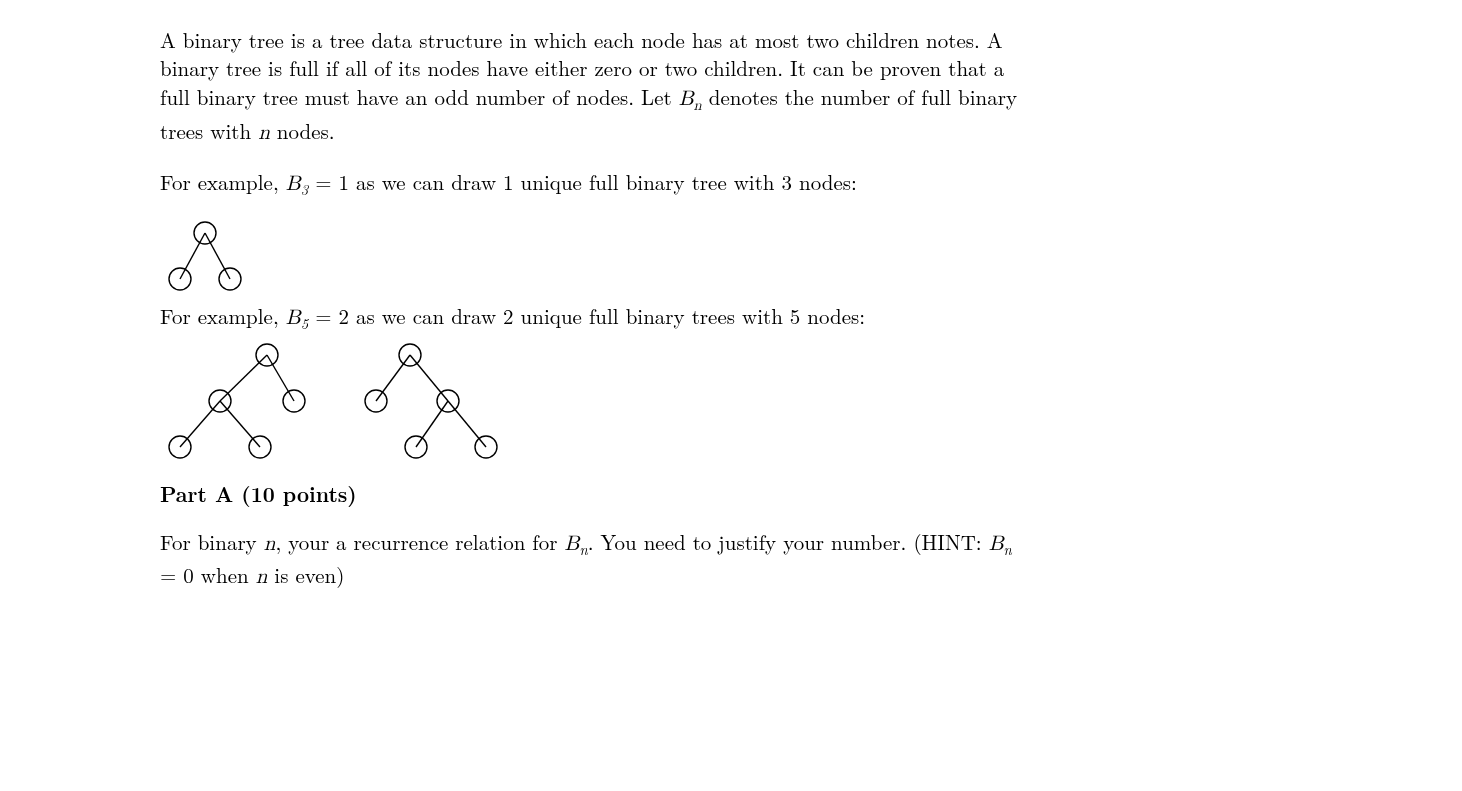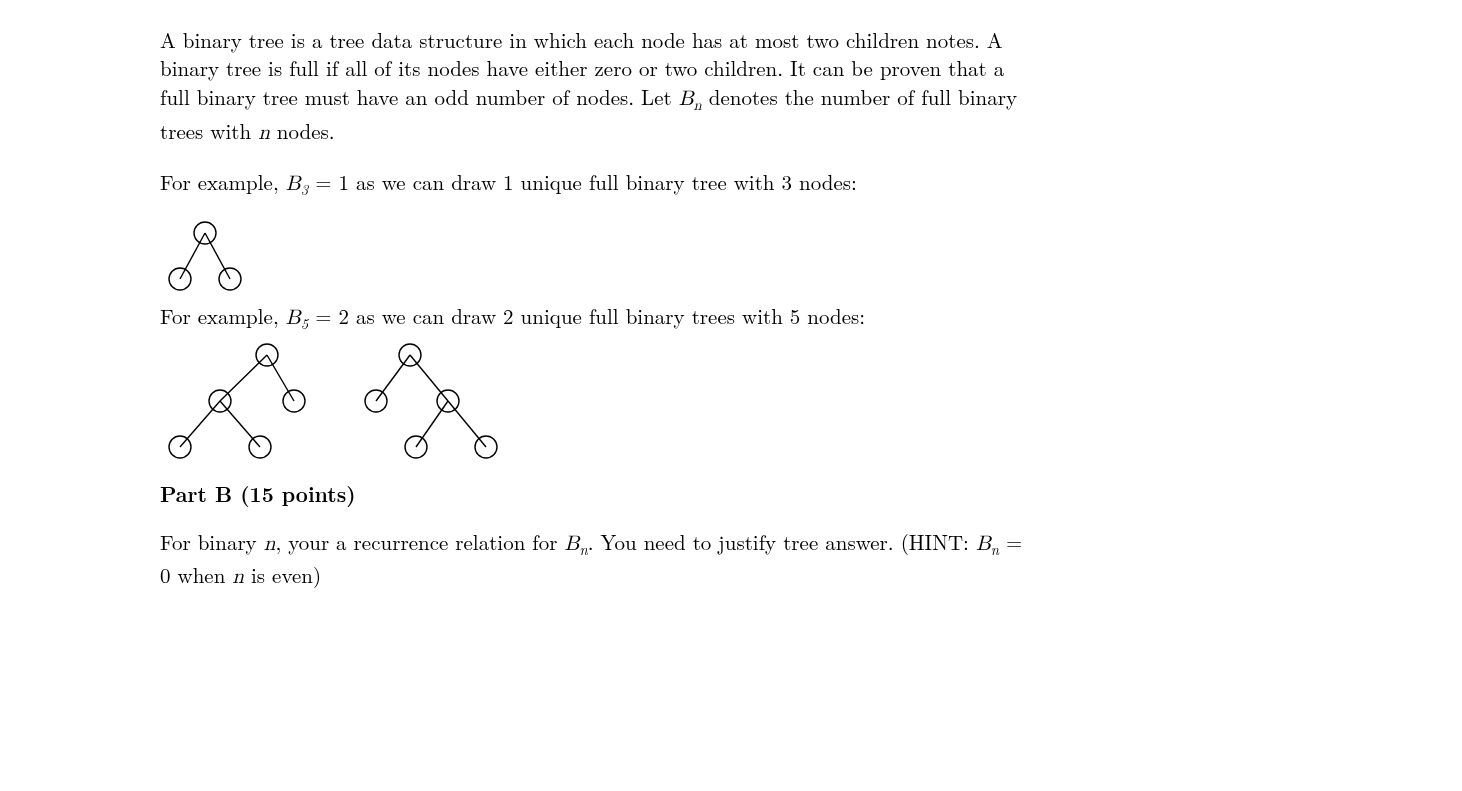--- a/index.html
+++ b/index.html
@@ -98,19 +98,19 @@
       <line x1="108" y1="62" x2="76" y2="108"></line>
       <line x1="108" y1="62" x2="146" y2="108"></line>
       <circle cx="70" cy="16" r="11"></circle>
       <circle cx="36" cy="62" r="11"></circle>
       <circle cx="108" cy="62" r="11"></circle>
       <circle cx="76" cy="108" r="11"></circle>
       <circle cx="146" cy="108" r="11"></circle>
     </svg>
   </div>
 
+  <p class="section-head">Part A (10 points)</p>
 
-  <p class="section-head">Part B (15 points)</p>
   <p class="para">
-    <span>For binary </span><span class="math-i">n</span><span>, your a recurrence relation for </span><span class="math-i">B</span><sub>n</sub><span>. You need to justify tree answer. (HINT: </span><span class="math-i">B</span><sub>n</sub><span> = 0</span><span> when <span class="math-i">n</span> is even)</span>
+    <span>For binary </span><span class="math-i">n</span><span>, your a recurrence relation for </span><span class="math-i">B</span><sub>n</sub><span>. You need to justify your number. (HINT: </span><span class="math-i">B</span><sub>n</sub><span> = 0</span><span> when <span class="math-i">n</span> is even)</span>
   </p>
 
 </div>
 
 </body></html>

